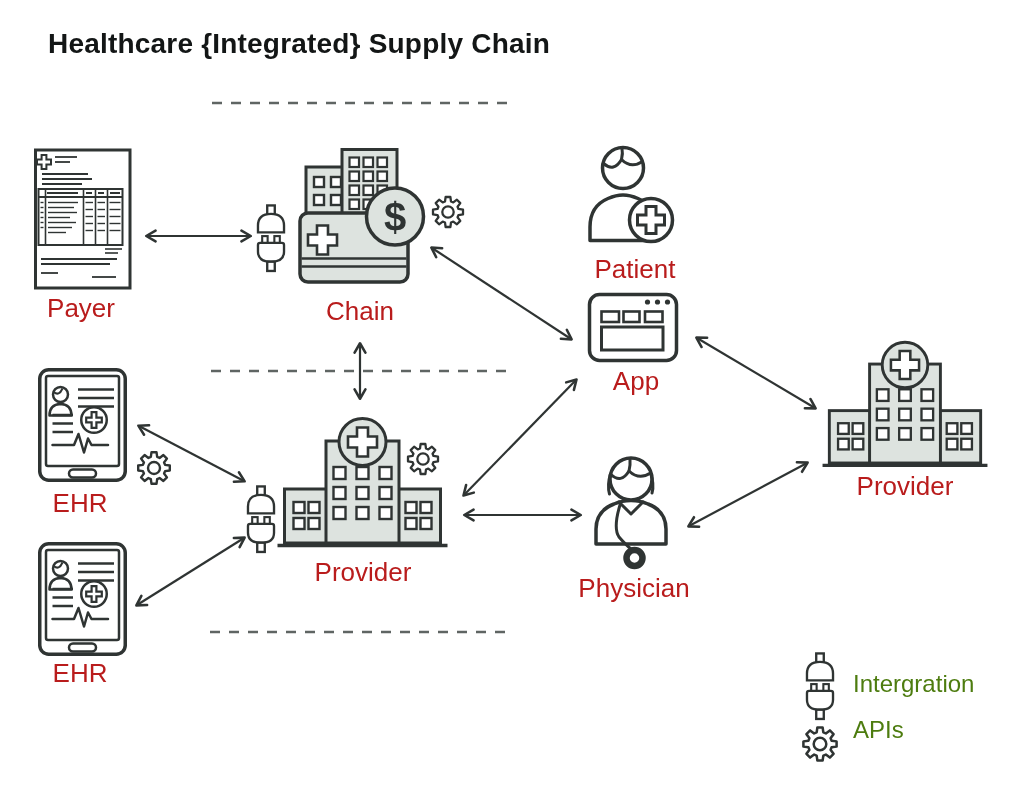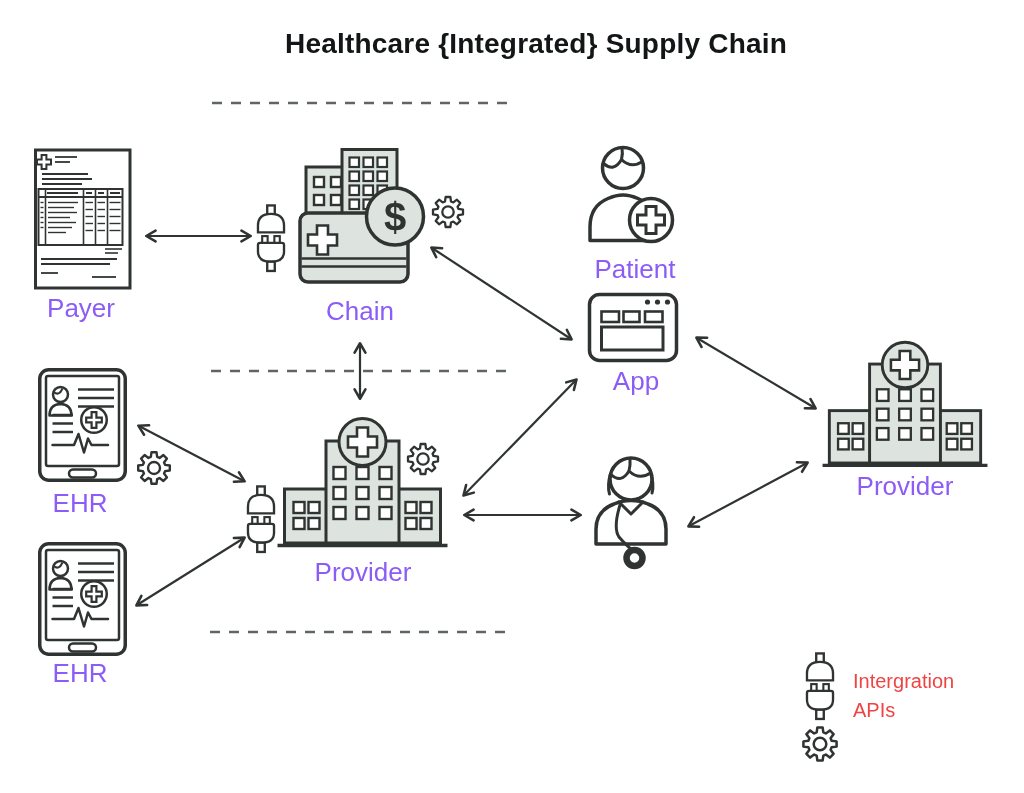--- a/index.html
+++ b/index.html
@@ -2,28 +2,28 @@
 <html><head>
 <meta charset="utf-8">
 <style>
   html,body { margin:0; padding:0; background:#fff; }
   .canvas {
     position:relative; width:1024px; height:793px; background:#ffffff;
     font-family:"Liberation Sans", sans-serif; overflow:hidden;
   }
   .artwork { position:absolute; left:0; top:0; }
   .title {
-    position:absolute; left:0; right:0; top:28px; text-align:center;
+    position:absolute; left:0; right:0; top:28px; text-align:left;
     font-size:28px; font-weight:bold; color:#131616; letter-spacing:0.2px;padding-left:48px;
   }
   .label {
     position:absolute; transform:translateX(-50%); font-size:26px;
-    color:#8b5cf6; white-space:nowrap;
+    color:#b91c1c; white-space:nowrap;
   }
-  .label-left { position:absolute; font-size:20px; color:#ef4444; white-space:nowrap; }
+  .label-left { position:absolute; font-size:24px; color:#4d7c0f; white-space:nowrap; }
   
   .ln { stroke:#2f3433; fill:none; }
   .fw { stroke:#2f3433; fill:#ffffff; }
   .fg { stroke:#2f3433; fill:#dde3df; }
   .fd { fill:#2f3433; stroke:none; }
   svg text { font-family:"Liberation Sans", sans-serif; }
 </style>
 </head>
 <body>
 
@@ -268,17 +268,18 @@
 
   <div class="title">Healthcare {Integrated} Supply Chain</div>
 
   <div class="label" style="left:81px;  top:293px;">Payer</div>
   <div class="label" style="left:360px; top:296px;">Chain</div>
   <div class="label" style="left:635px; top:254px;">Patient</div>
   <div class="label" style="left:636px; top:366px;">App</div>
   <div class="label" style="left:80px;  top:488px;">EHR</div>
   <div class="label" style="left:363px; top:557px;">Provider</div>
   <div class="label" style="left:80px;  top:658px;">EHR</div>
+  <div class="label" style="left:634px; top:573px;">Physician</div>
   <div class="label" style="left:905px; top:471px;">Provider</div>
 
   <div class="label-left" style="left:853px; top:670px;">Intergration</div>
-  <div class="label-left" style="left:853px; top:699px;">APIs</div>
+  <div class="label-left" style="left:853px; top:716px;">APIs</div>
 </div>
 
 </body></html>

